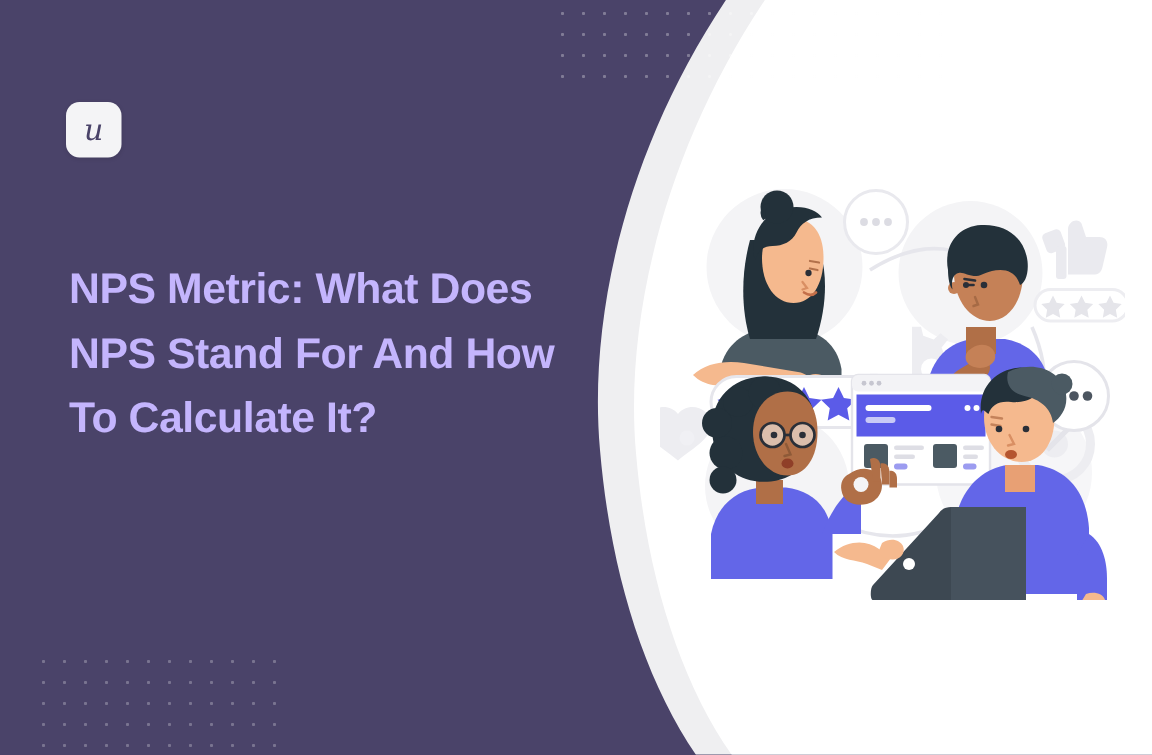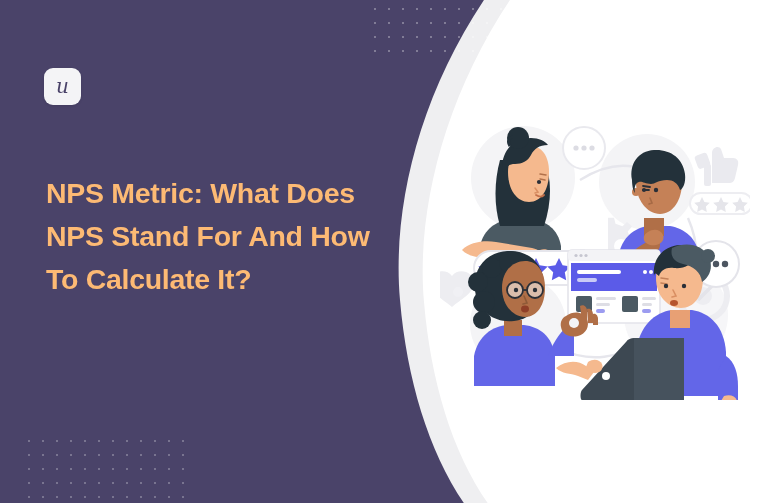--- a/index.html
+++ b/index.html
@@ -33,21 +33,21 @@
   }
   .logo-mark{
     font-family:"DejaVu Serif","Liberation Serif",serif;
     font-style:italic;font-size:20px;color:#4a4369;line-height:1;
     transform:translateY(-1px);
   }
 
   
   .headline{
     position:absolute;left:46px;top:172px;width:330px;
-    color:#fdba74;font-weight:bold;font-size:28.5px;line-height:43px;
+    color:#c4b5fd;font-weight:bold;font-size:28.5px;line-height:43px;
     letter-spacing:-0.3px;
   }
 
   
   .illus{position:absolute;left:440px;top:100px;width:310px;height:300px;}
   .illus svg{display:block;}
 </style>
 </head>
 <body>
 

